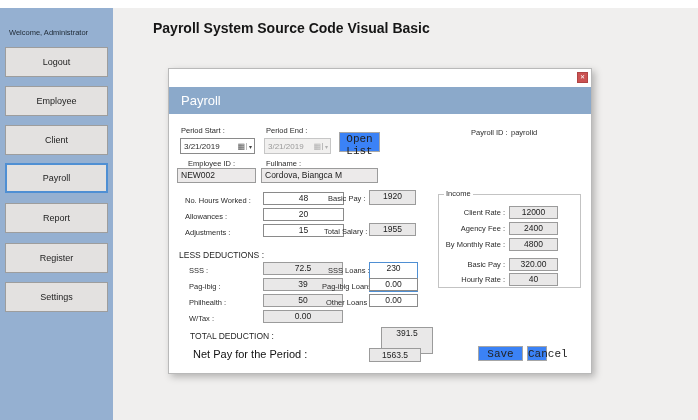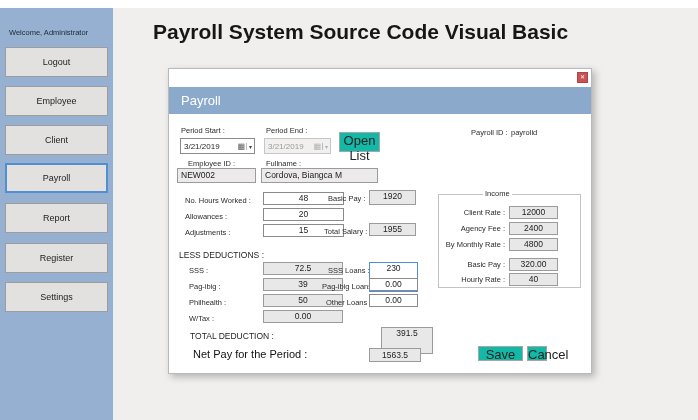--- a/index.html
+++ b/index.html
@@ -15,21 +15,21 @@
   
   .sidebar { position:absolute; left:0; top:8px; width:113px; height:412px;
              background:var(--sidebar-blue,#95b0d1); }
   .welcome { position:absolute; left:9px; top:20px; font-size:7.5px; color:#1d2833; }
   .side-btn { position:absolute; left:5px; width:103px; height:30px;
               background:#e3e1e0; border:1px solid #9d9d9d; font-size:9px;
               color:#222; font-family:"Liberation Sans",sans-serif; cursor:pointer; }
   .side-btn.active { border:2px solid var(--focus-blue,#4f8fd3); }
 
   
-  .page-title { position:absolute; left:153px; top:20px; font-size:21px; font-weight:bold; color:#161616; }
+  .page-title { position:absolute; left:153px; top:20px; font-size:14px; font-weight:bold; color:#161616; }
 
   
   .dialog { position:absolute; left:168px; top:68px; width:424px; height:306px;
             background:#fff; border:1px solid #b9b9b9; box-shadow:3px 3px 7px rgba(0,0,0,.25); }
   .dlg-titlebar { position:absolute; left:0; top:0; width:100%; height:18px; background:#fff; }
   .dlg-close { position:absolute; right:3px; top:3px; width:11px; height:11px;
                background:var(--close-red,#cb5252); border:1px solid #b04444; color:#fff;
                font-size:6px; line-height:9px; text-align:center; cursor:pointer; }
   .dlg-header { position:absolute; left:0; top:18px; width:100%; height:27px;
                 background:var(--header-blue,#8ba9ca); }
@@ -47,27 +47,27 @@
   .box.focus { border:1px solid var(--focus-blue,#4f8fd3); }
 
   .datepicker { position:absolute; height:16px; background:#fff; border:1px solid #8a8a8a;
                 font-size:8px; display:flex; align-items:center; cursor:pointer; }
   .datepicker .dp-val { flex:1; padding-left:3px; }
   .datepicker .dp-cal { font-size:8px; color:#555; padding:0 1px; }
   .datepicker .dp-arrow { font-size:6px; color:#444; border-left:1px solid #bbb; padding:0 2px; }
   .datepicker.disabled { background:#f1f0ef; border-color:#c6c6c6; color:#9a9a9a; }
   .datepicker.disabled .dp-cal, .datepicker.disabled .dp-arrow { color:#b0b0b0; }
 
-  .btn { position:absolute; background:#14b8a6; border:1px solid #a6a6a6; font-size:13px;
-         color:#222; font-family:Liberation Sans, sans-serif; cursor:pointer; }
+  .btn { position:absolute; background:#3b82f6; border:1px solid #a6a6a6; font-size:11px;
+         color:#222; font-family:Liberation Mono, monospace; cursor:pointer; }
 
   .group { position:absolute; left:269px; top:125px; width:143px; height:94px;
            border:1px solid #c3c3c3; }
   .group-legend { position:absolute; left:275px; top:120px; background:#fff;
-                  padding:0 2px; font-size:7.5px; color:#2b2b2b;margin-left:39px; }
+                  padding:0 2px; font-size:7.5px; color:#2b2b2b; }
   .g-lbl { position:absolute; left:271px; width:65px; text-align:right;
            font-size:7.5px; color:#2b2b2b; white-space:nowrap; }
   .g-box { position:absolute; left:340px; width:49px; height:13px; }
 </style>
 </head>
 <body>
 
 <div class="topstrip"></div>
 
 <div class="sidebar">

